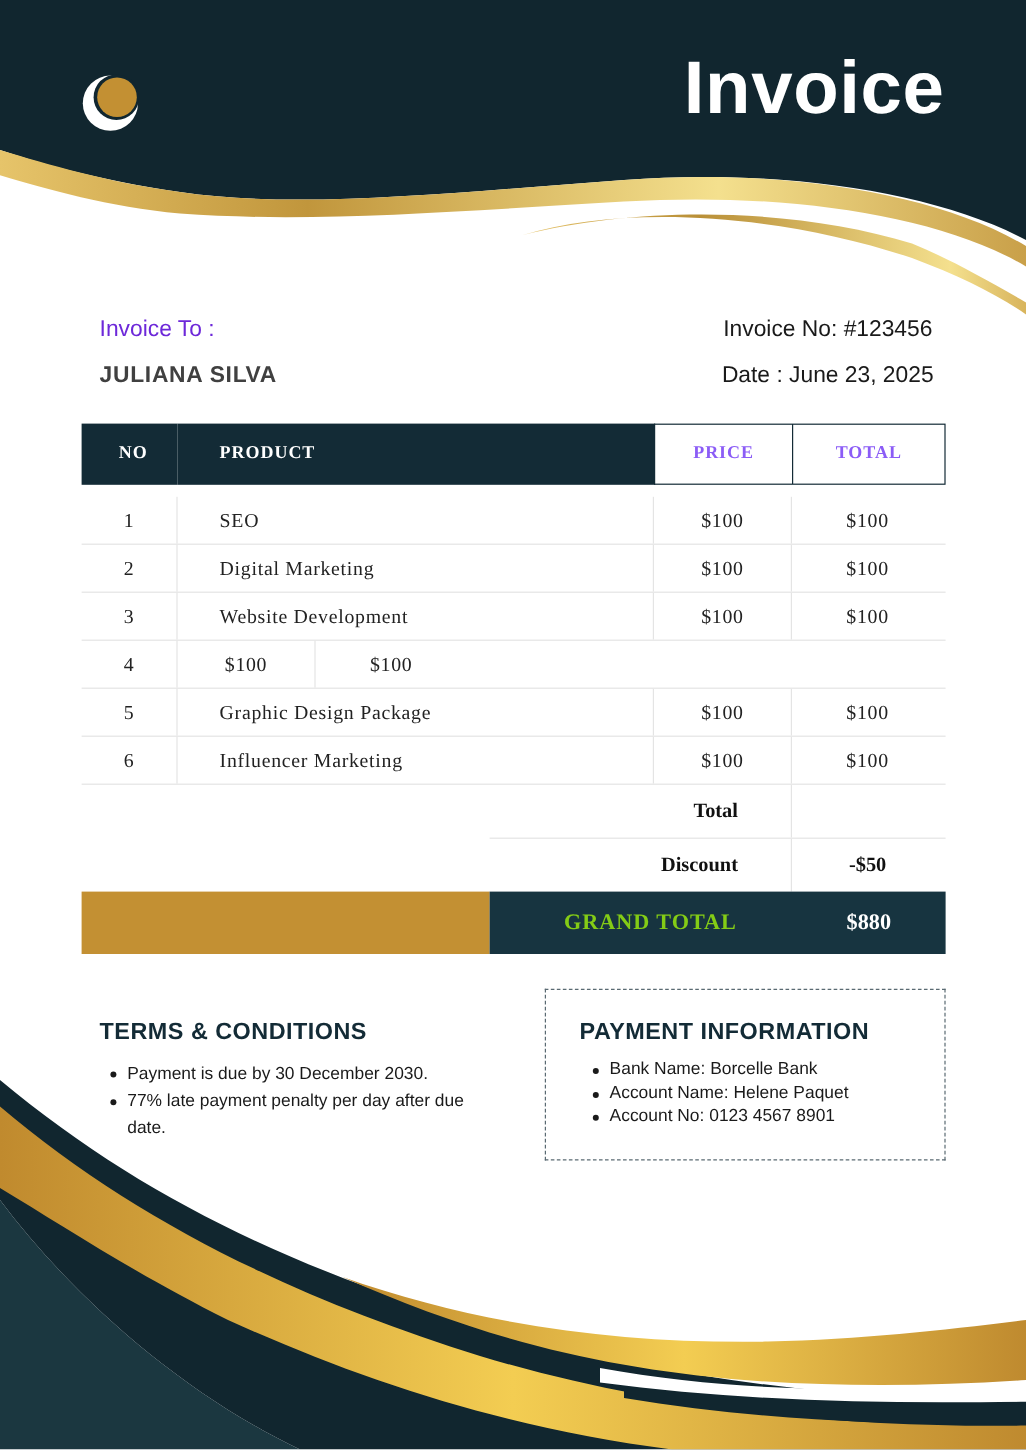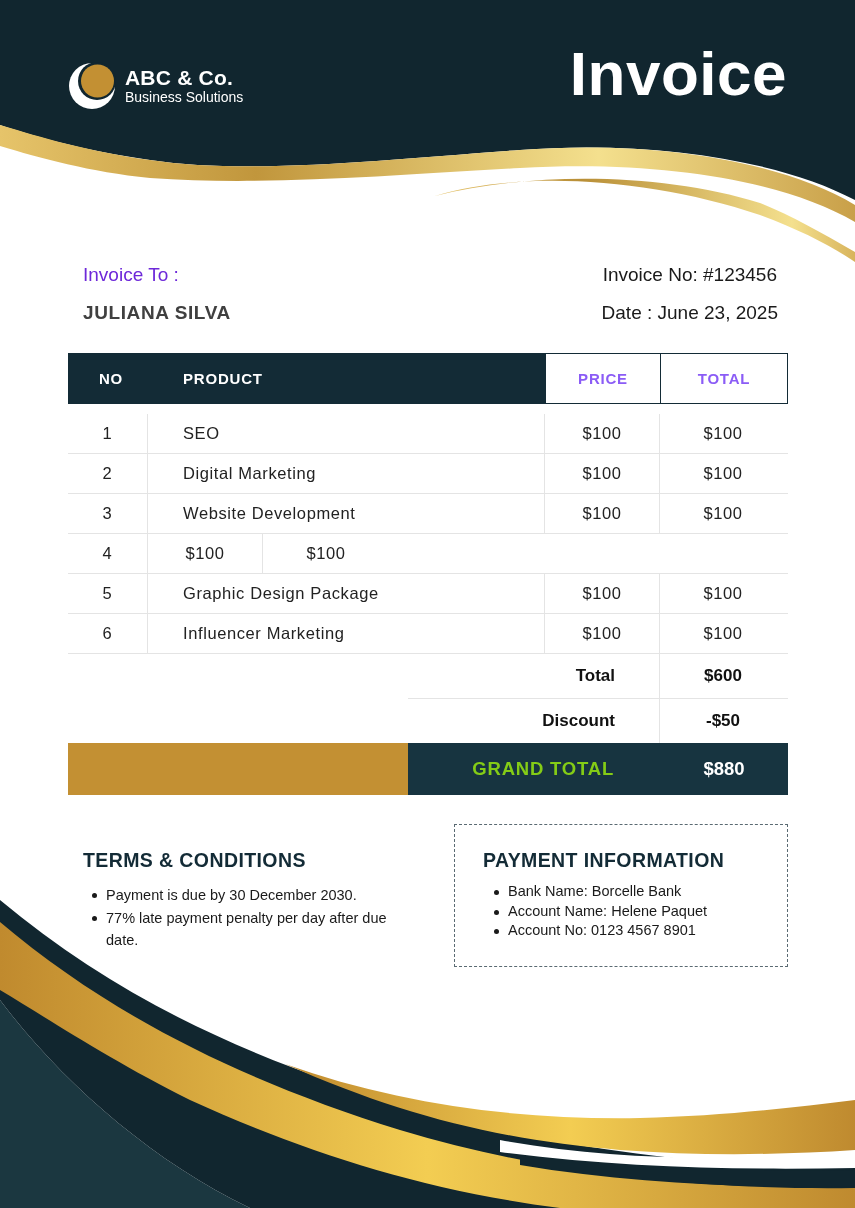--- a/index.html
+++ b/index.html
@@ -19,21 +19,21 @@
 
     .doc-title { right: 68px; top: 38px; color: #ffffff; font-size: 62px; font-weight: 700; letter-spacing: 0.5px; }
 
     
     .bill-to-label { left: 83px; top: 264px; font-size: 19px; color: #6d28d9; }
     .bill-to-name { left: 83px; top: 302px; font-size: 19px; font-weight: 700; color: #404040; letter-spacing: 0.6px; }
     .inv-no { right: 78px; top: 264px; font-size: 19px; color: #1a1a1a; }
     .inv-date { right: 77px; top: 302px; font-size: 19px; color: #1a1a1a; }
 
     
-    .table { left: 68px; top: 353px; width: 720px; }
+    .table { left: 68px; top: 353px; width: 720px; font-family: Liberation Serif, serif; }
     .thead { display: flex; height: 51px; }
     .th { display: flex; align-items: center; font-size: 15px; font-weight: 700; letter-spacing: 0.8px; }
     .th-dark { background: #132b36; color: #ffffff; }
     .th-no { width: 80px; justify-content: center; padding-left: 6px; }
     .th-product { width: 397px; padding-left: 35px; }
     .th-light { background: #ffffff; color: #8b5cf6; border: 1.5px solid #132b36; justify-content: center; }
     .th-price { width: 115px; border-right: none; }
     .th-total { width: 128px; }
 
     .row { display: flex; height: 40px; border-bottom: 1.5px solid #e4e4e4; }
@@ -111,24 +111,20 @@
 </svg>
 
 <div class="layer logo">
   <div class="logo-mark">
     <svg width="48" height="48" viewBox="0 0 48 48">
       <circle cx="24" cy="24" r="23" fill="#ffffff"></circle>
       <circle cx="29" cy="19" r="19" fill="#11262f"></circle>
       <circle cx="29.5" cy="19" r="16.5" fill="#c39033"></circle>
     </svg>
   </div>
-  <div class="logo-text">
-    <div class="logo-name">ABC &amp; Co.</div>
-    <div class="logo-tag">Business Solutions</div>
-  </div>
 </div>
 
 <div class="layer doc-title">Invoice</div>
 
 <div class="layer bill-to-label">Invoice To :</div>
 <div class="layer bill-to-name">JULIANA SILVA</div>
 <div class="layer inv-no">Invoice No: #123456</div>
 <div class="layer inv-date">Date : June 23, 2025</div>
 
 <div class="layer table">
@@ -172,21 +168,20 @@
     <div class="row">
       <div class="cell c-no">6</div>
       <div class="cell c-product">Influencer Marketing</div>
       <div class="cell c-price">$100</div>
       <div class="cell c-total">$100</div>
     </div>
   </div>
 
   <div class="sum-row first">
     <div class="sum-label">Total</div>
-    <div class="sum-value">$600</div>
   </div>
   <div class="sum-row">
     <div class="sum-label">Discount</div>
     <div class="sum-value">-$50</div>
   </div>
 
   <div class="grand">
     <div class="grand-gold"></div>
     <div class="grand-dark">
       <div class="grand-label">GRAND TOTAL</div>

